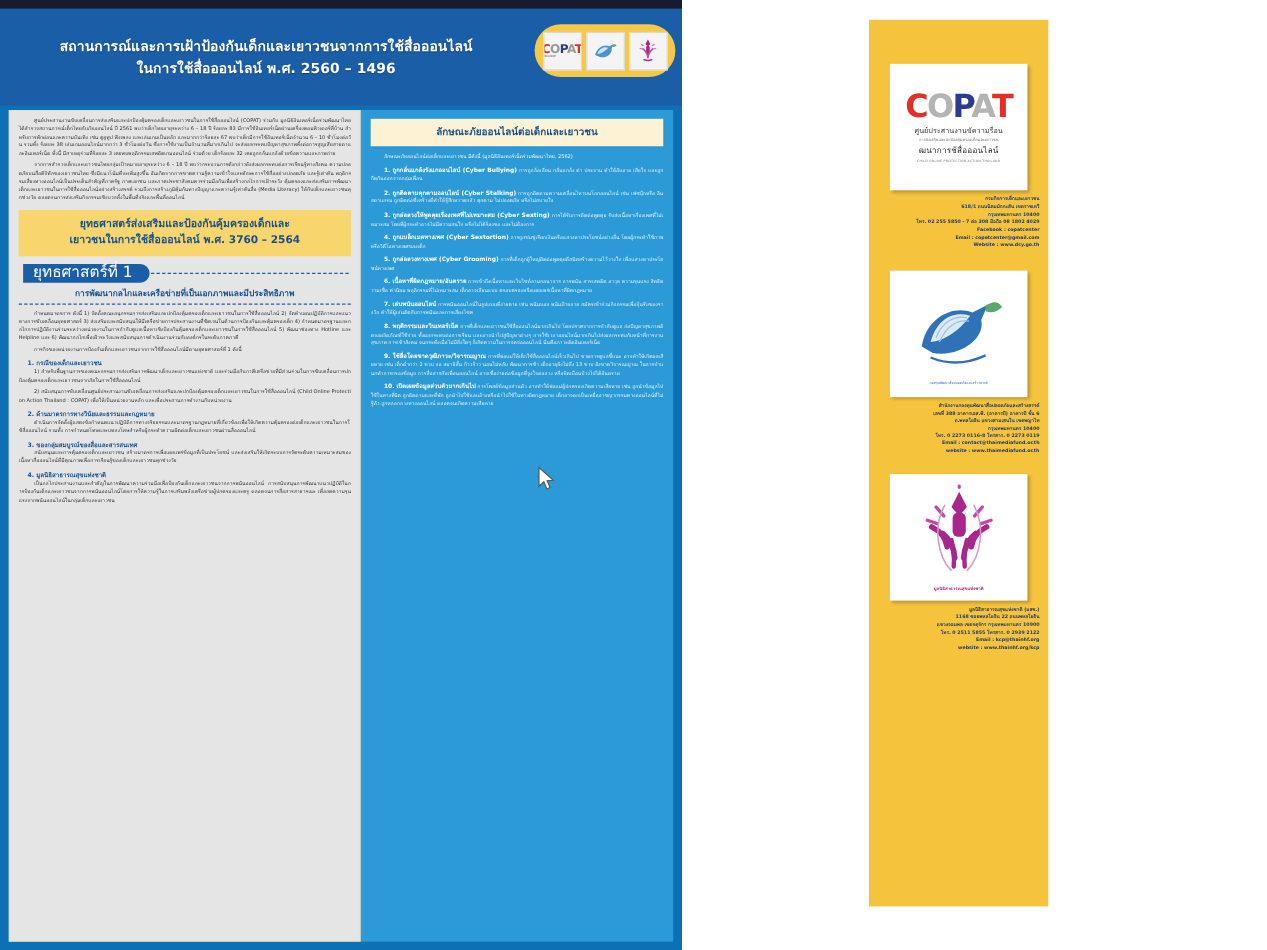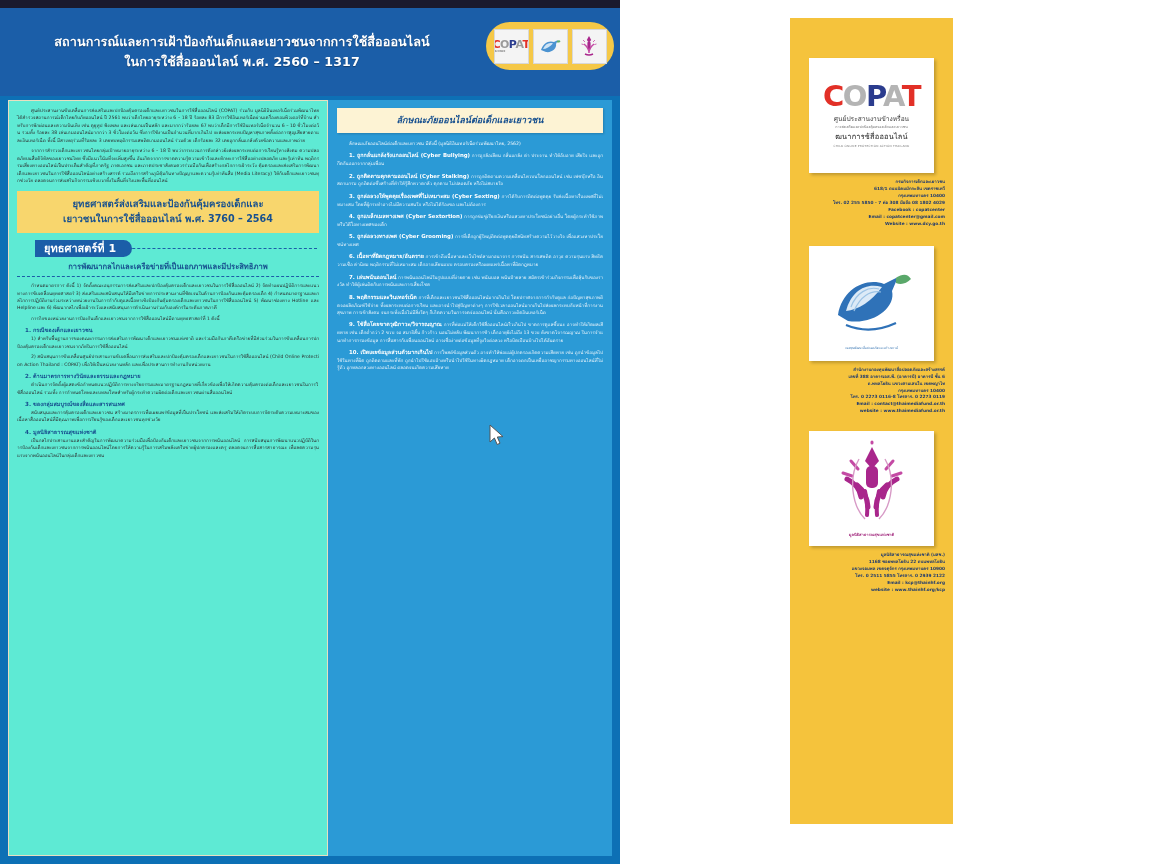--- a/index.html
+++ b/index.html
@@ -54,21 +54,21 @@
   .chip-copat .sub { display:block; font-size:2.6px; color:#777; font-weight:normal; margin-top:1px;}
 
   
   .body-wrap {
     position: absolute; left: 8px; top: 100px;
     width: 604px; height: 756px;
     display: flex; gap: 0;
   }
   .col-left {
     width: 320px; height: 756px;
-    background: #5eead4;
+    background: #e5e5e5;
     border: 1px solid #e8dfc0;
     padding: 6px 8px 4px 8px;
     overflow: hidden;
     position: relative;
   }
   .col-right {
     width: 284px; height: 756px;
     background: #2b9ad6;
     padding: 6px 9px;
     overflow: hidden;
@@ -87,23 +87,23 @@
     margin: 7px 0 7px 0;
     padding: 6px 6px 7px 6px;
     text-align: center;
   }
   .yellow-banner .t {
     color: #17508f; font-weight: bold; font-size: 9.6px; line-height: 1.5;
   }
 
   .pill-row { position: relative; height: 17px; margin-bottom: 2px; }
   .pill {
-    position: absolute; left: 18px; top: 0;
-    background: #1b5ea8; color: #fff; font-weight: bold;
-    font-size: 11px; line-height: 17px;
+    position: absolute; left: 4px; top: 0;
+    background: #1b5ea8; color: #fff; font-weight: normal;
+    font-size: 14px; line-height: 17px;
     padding: 0 16px 0 9px;
     border-radius: 0 10px 10px 0;
     z-index: 2;
   }
   .pill-rule {
     position: absolute; left: 90px; right: 2px; top: 8px;
     border-top: 1.4px dashed #1b5ea8;
   }
   .dashed-box {
     border-bottom: 1.4px dashed #1b5ea8;
@@ -119,21 +119,21 @@
     margin: 4px 0 1px 8px;
   }
 
   
   .cream-banner {
     background: #fdf3d4;
     margin: 2px 0 7px 0; padding: 5px 4px 6px 4px;
     text-align: center;
     box-shadow: 1px 1px 2px rgba(0,0,0,.18);
   }
-  .cream-banner .t { color: #17508f; font-weight: bold; font-size: 9px; font-style: italic; }
+  .cream-banner .t { color: #17508f; font-weight: bold; font-size: 9px; }
 
   .b-para {
     color: #eef6fb; font-size: 4.6px; line-height: 1.62;
     text-align: justify; text-indent: 12px; word-break: break-all;
     margin-bottom: 4px;
   }
   .threat {
     margin-bottom: 4px;
   }
   .threat .lead {
@@ -191,21 +191,21 @@
 <body>
 
 <div class="page">
 
   <div class="poster">
     <div class="poster-topbar"></div>
 
     <div class="header">
       <div class="header-inner">
         <div class="header-line">สถานการณ์และการเฝ้าป้องกันเด็กและเยาวชนจากการใช้สื่อออนไลน์</div>
-        <div class="header-line">ในการใช้สื่อออนไลน์ พ.ศ. 2560 – 1317</div>
+        <div class="header-line">ในการใช้สื่อออนไลน์ พ.ศ. 2560 – 1496</div>
       </div>
       <div class="logo-badge">
         <div class="logo-chip">
           <div class="chip-copat">
             <span class="c1">C</span><span class="c2">O</span><span class="c3">P</span><span class="c4">A</span><span class="c5">T</span>
             <span class="sub">CHILD ONLINE</span>
           </div>
         </div>
         <div class="logo-chip">
           <svg width="26" height="26" viewBox="0 0 26 26" aria-hidden="true">
@@ -306,21 +306,21 @@
   <svg class="cursor" width="18" height="24" viewBox="0 0 18 24" style="left: 489px; top: 424px;">
     <path d="M1 1 L1 18 L5.4 14 L8.2 20.5 L11 19.2 L8.3 13 L14 12.6 Z" fill="#ffffff" stroke="#555" stroke-width="1"></path>
   </svg>
 
   <div class="sidebar">
 
     <div class="side-block">
       <div class="logo-card" style="width:125px;height:115px;margin-top:40px;">
         <div class="copat-art">
           <div class="copat-word"><span class="c1">C</span><span class="c2">O</span><span class="c3">P</span><span class="c4">A</span><span class="c5">T</span></div>
-          <div class="copat-th1">ศูนย์ประสานงานขัางหรื่อน</div>
+          <div class="copat-th1">ศูนย์ประสานงานขัความรื่อน</div>
           <div class="copat-th2">การส่งเสริมและปกป้องคุ้มครองเด็กและเยาวชน</div>
           <div class="copat-th3">ฒนาการช้สื่อออนไลน์</div>
           <div class="copat-en">CHILD ONLINE PROTECTION ACTION THAILAND</div>
         </div>
       </div>
       <div class="contact">
         <span class="ln">กรมกิจการเด็กและเยาวชน</span>
         <span class="ln">618/1 ถนนนิคมมักกะสัน เขตราชเทวี</span>
         <span class="ln">กรุงเทพมหานคร 10400</span>
         <span class="ln">โทร. 02 255 5850 - 7 ต่อ 308 มือถือ 08 1802 4029</span>

